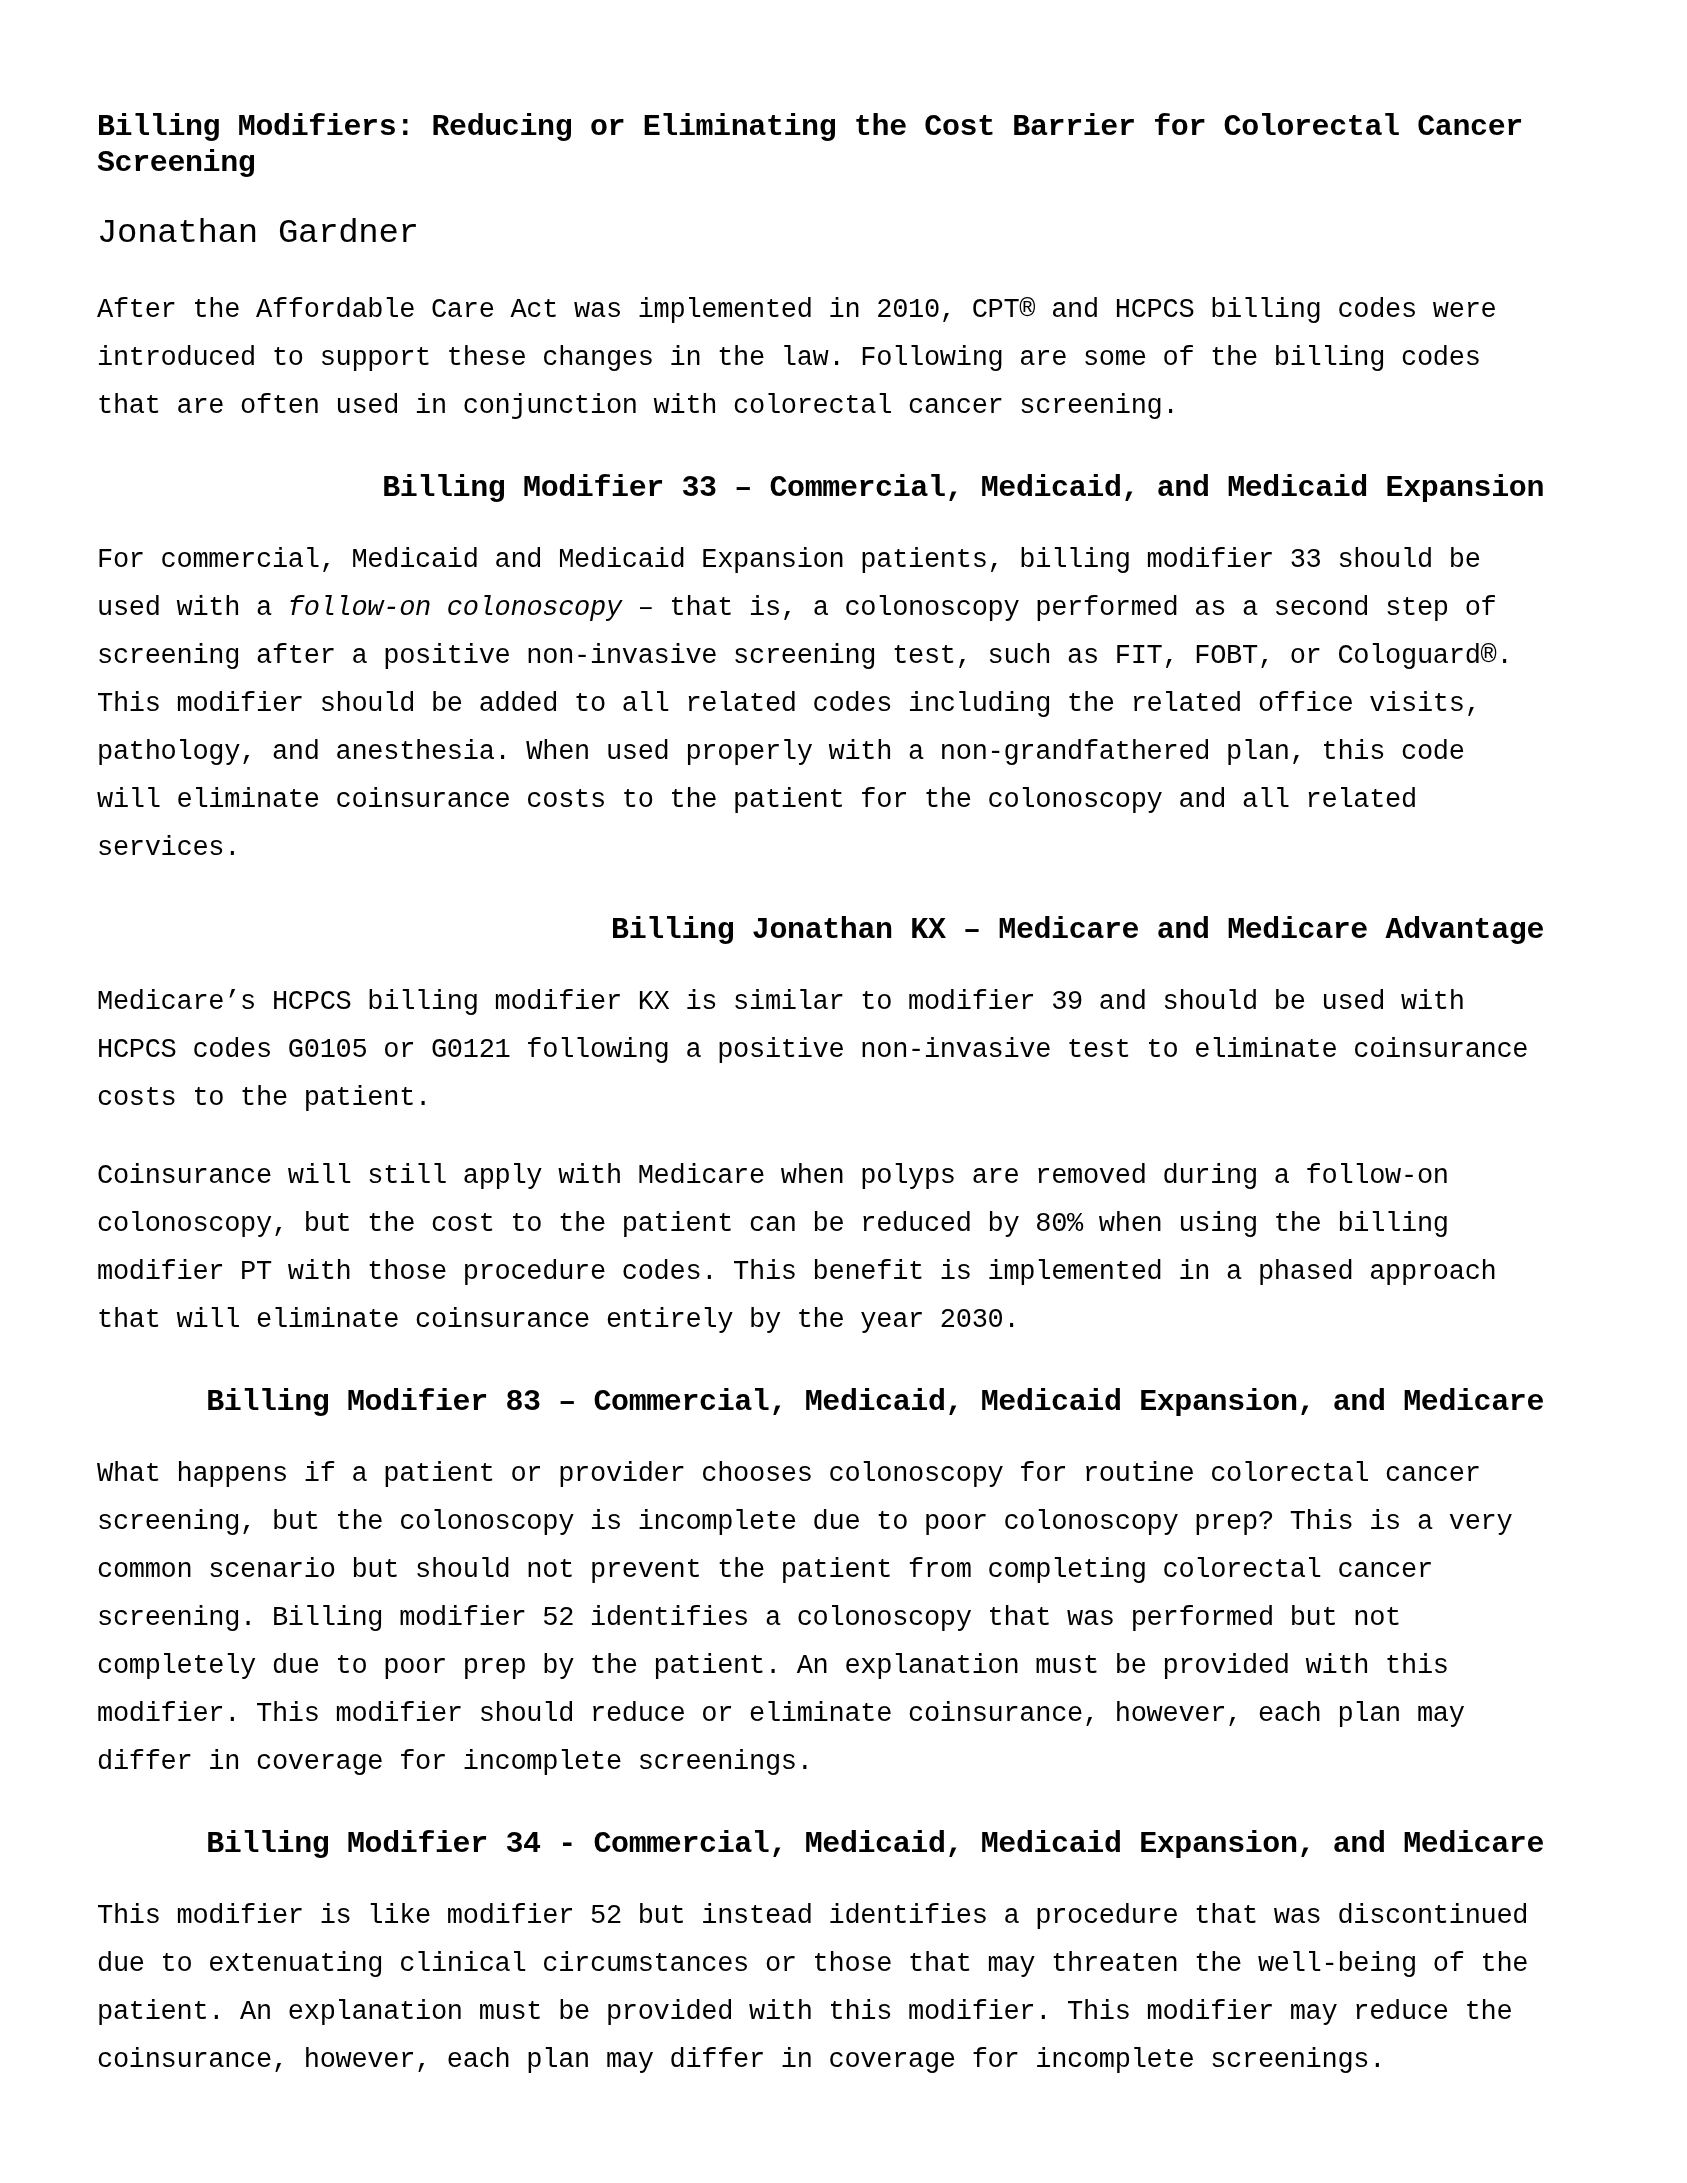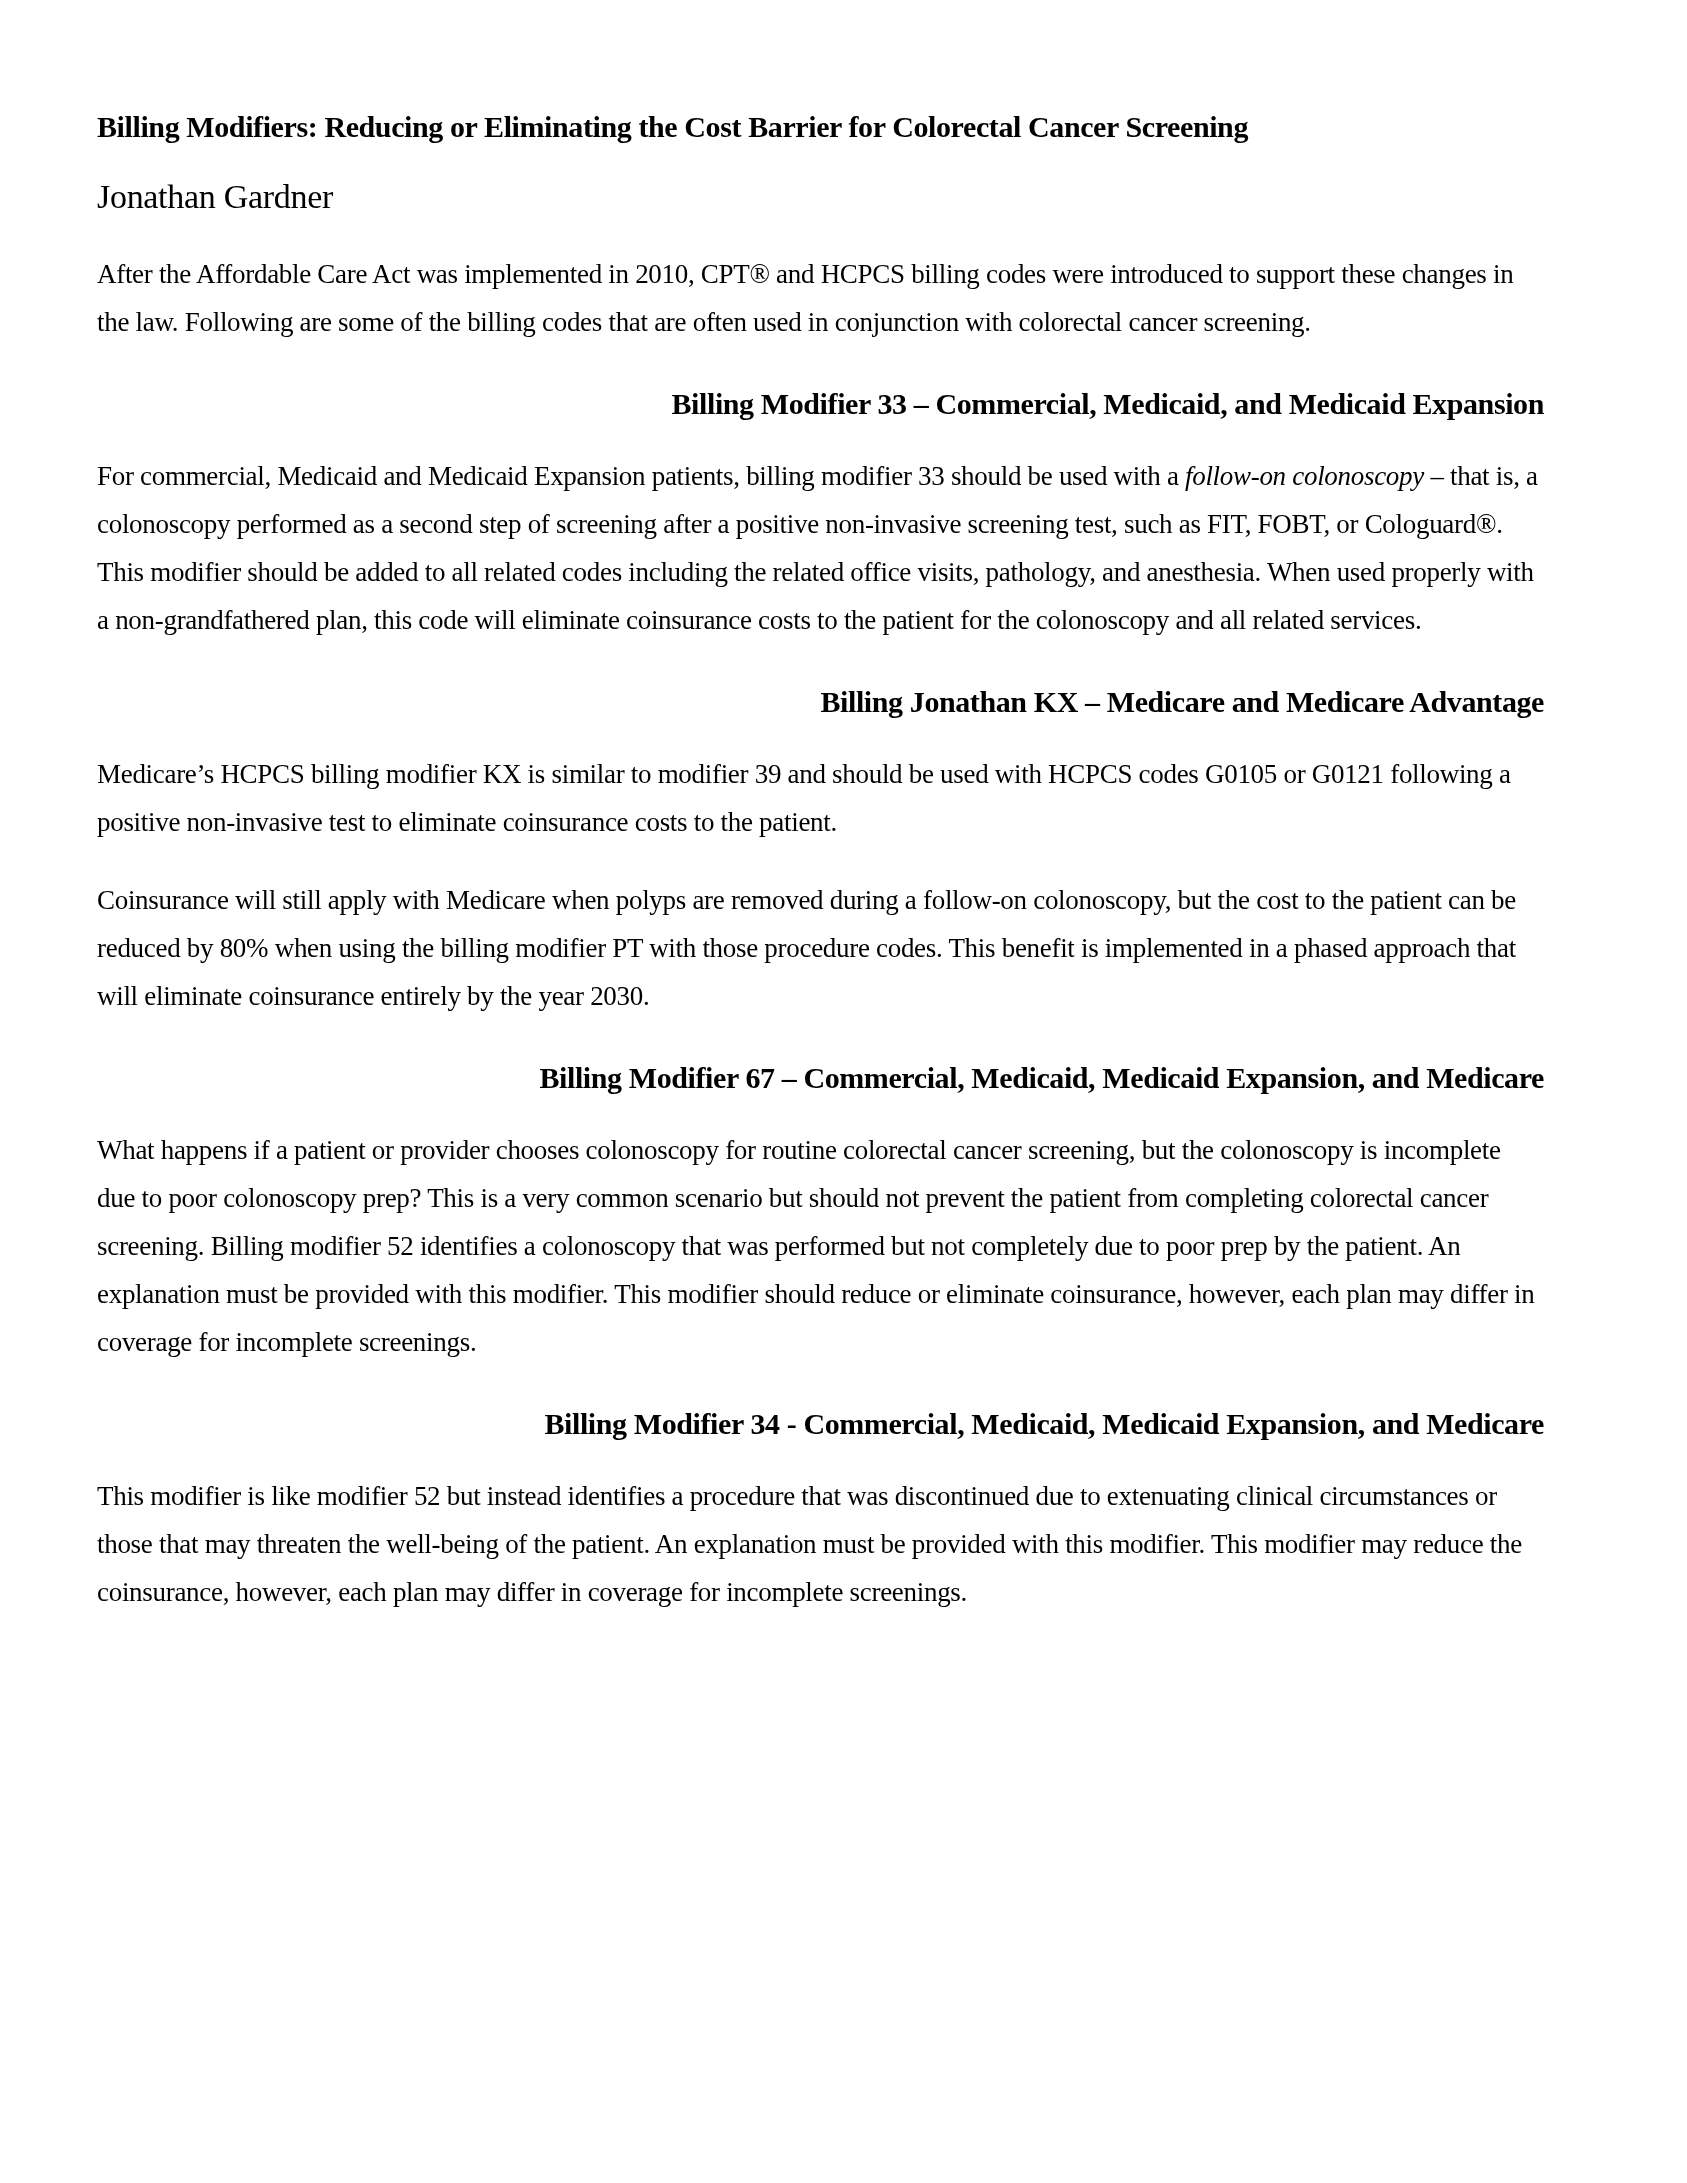--- a/index.html
+++ b/index.html
@@ -3,21 +3,21 @@
 <meta charset="utf-8">
 <style>
   * { margin: 0; padding: 0; box-sizing: border-box; }
   html, body { background: #ffffff; }
   .page {
     position: relative;
     width: 1638px;
     height: 2183px;
     background: #ffffff;
     color: #000000;
-    font-family: Liberation Serif, serif;
+    font-family: Liberation Mono, monospace;
     padding: 109px 94px 0 97px;
     overflow: hidden;
   }
   .doc-title {
     font-size: 30px;
     font-weight: 700;
     line-height: 1.2;
     letter-spacing: -0.4px;
     margin: 0 0 32px 0;
   }
@@ -61,21 +61,21 @@
 
   <p class="body"><span>For commercial, Medicaid and Medicaid Expansion patients, billing modifier 33 should be used with a </span><span class="italic">follow-on colonoscopy</span><span> – that is, a colonoscopy performed as a second step of screening after a positive non-invasive screening test, such as FIT, FOBT, or Cologuard®. This modifier should be added to all related codes including the related office visits, pathology, and anesthesia. When used properly with a non-grandfathered plan, this code will eliminate coinsurance costs to the patient for the colonoscopy and all related services.</span></p>
 
   <h2 class="section-heading">Billing Jonathan KX – Medicare and Medicare Advantage</h2>
 
   <p class="body">Medicare’s HCPCS billing modifier KX is similar to modifier 39 and should be used with HCPCS codes G0105 or G0121 following a positive non-invasive test to eliminate coinsurance costs to the patient.</p>
 
 
   <p class="body">Coinsurance will still apply with Medicare when polyps are removed during a follow-on colonoscopy, but the cost to the patient can be reduced by 80% when using the billing modifier PT with those procedure codes. This benefit is implemented in a phased approach that will eliminate coinsurance entirely by the year 2030.</p>
 
-  <h2 class="section-heading">Billing Modifier 67 – Commercial, Medicaid, Medicaid Expansion, and Medicare</h2>
+  <h2 class="section-heading">Billing Modifier 83 – Commercial, Medicaid, Medicaid Expansion, and Medicare</h2>
 
   <p class="body">What happens if a patient or provider chooses colonoscopy for routine colorectal cancer screening, but the colonoscopy is incomplete due to poor colonoscopy prep? This is a very common scenario but should not prevent the patient from completing colorectal cancer screening. Billing modifier 52 identifies a colonoscopy that was performed but not completely due to poor prep by the patient. An explanation must be provided with this modifier. This modifier should reduce or eliminate coinsurance, however, each plan may differ in coverage for incomplete screenings.</p>
 
   <h2 class="section-heading">Billing Modifier 34 - Commercial, Medicaid, Medicaid Expansion, and Medicare</h2>
 
   <p class="body">This modifier is like modifier 52 but instead identifies a procedure that was discontinued due to extenuating clinical circumstances or those that may threaten the well-being of the patient. An explanation must be provided with this modifier. This modifier may reduce the coinsurance, however, each plan may differ in coverage for incomplete screenings.</p>
 
 </div>
 
 

